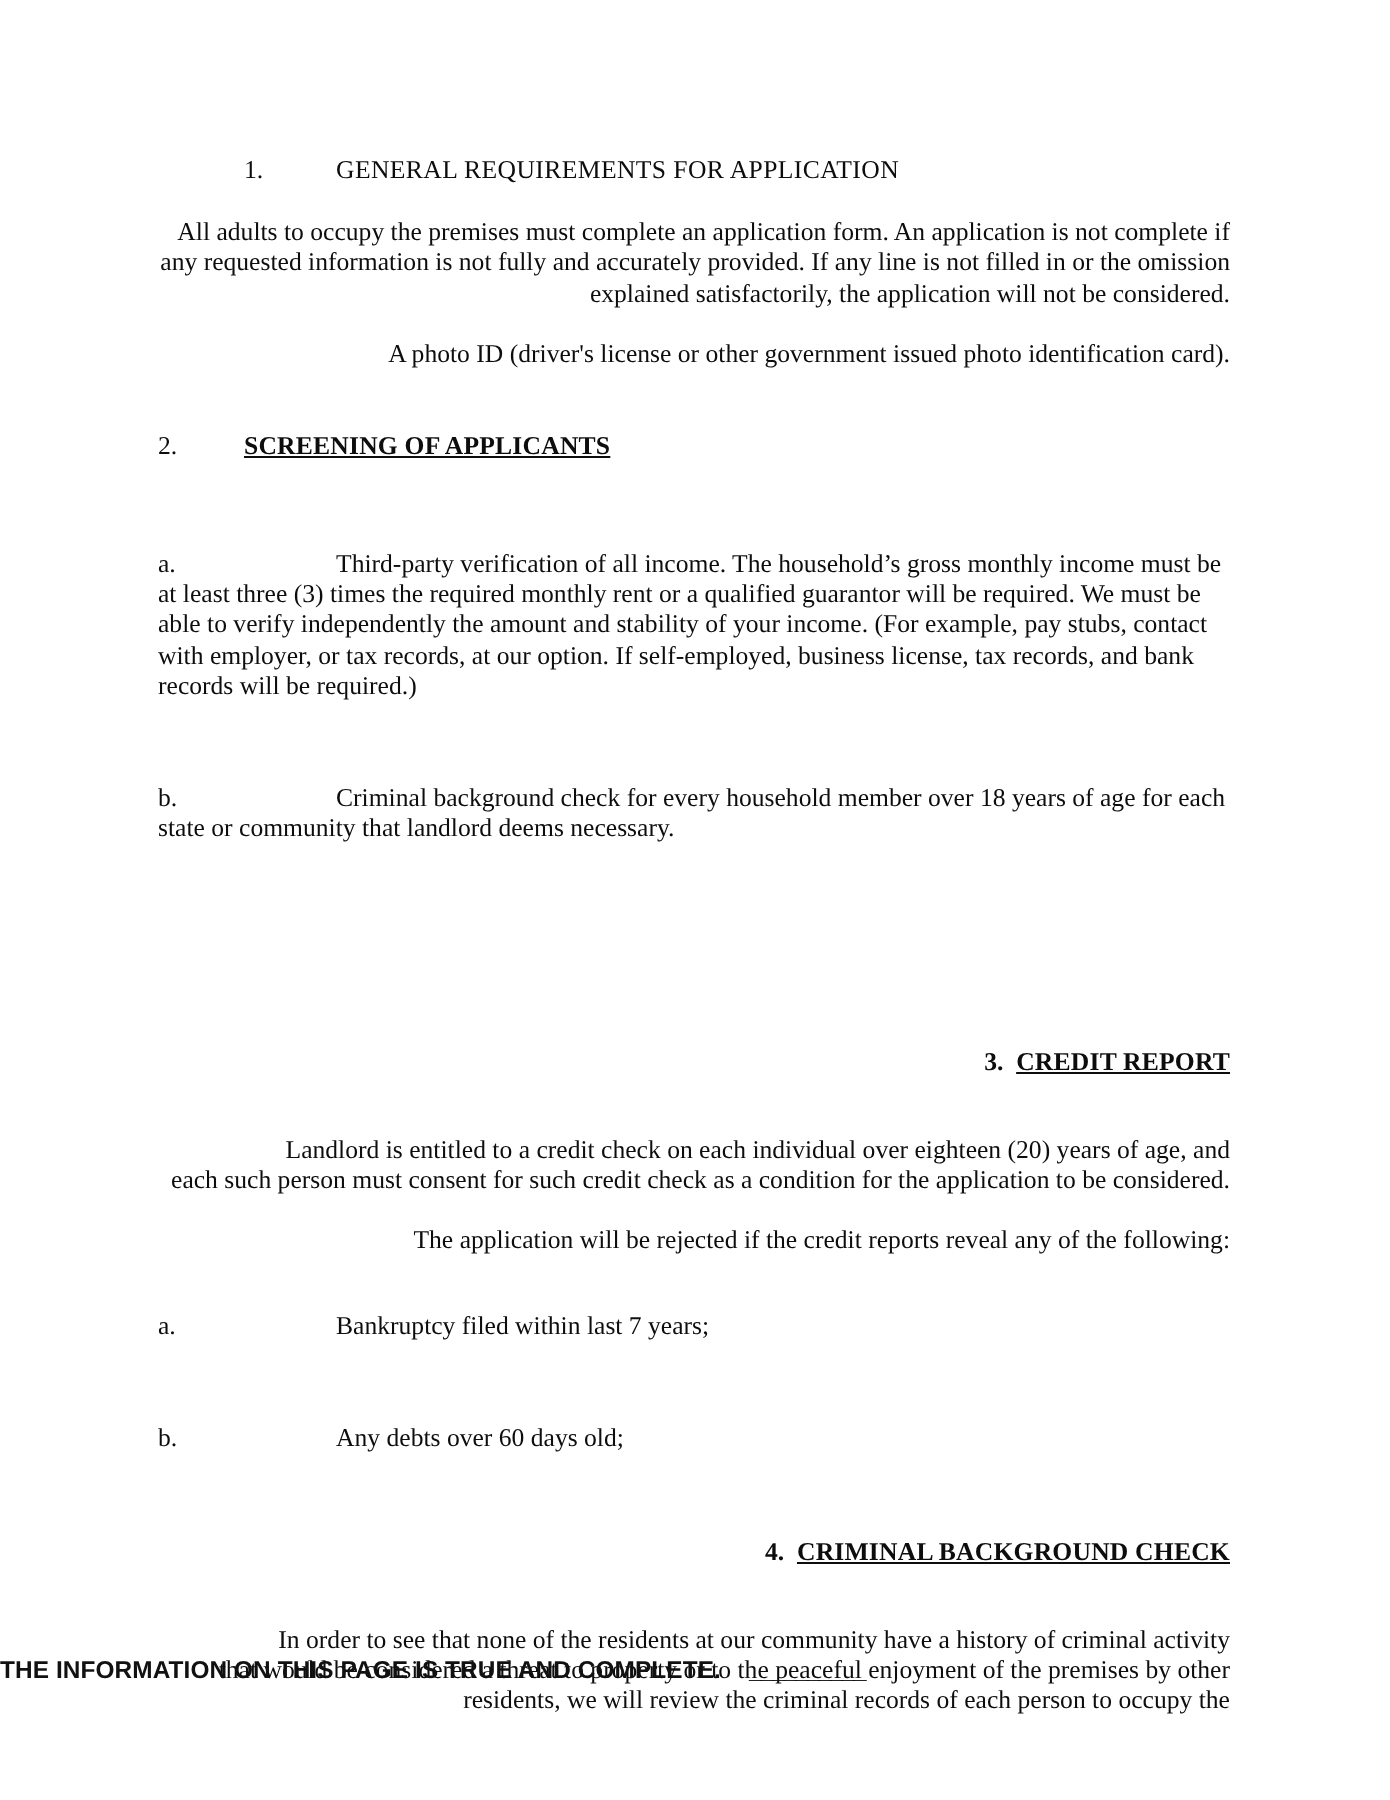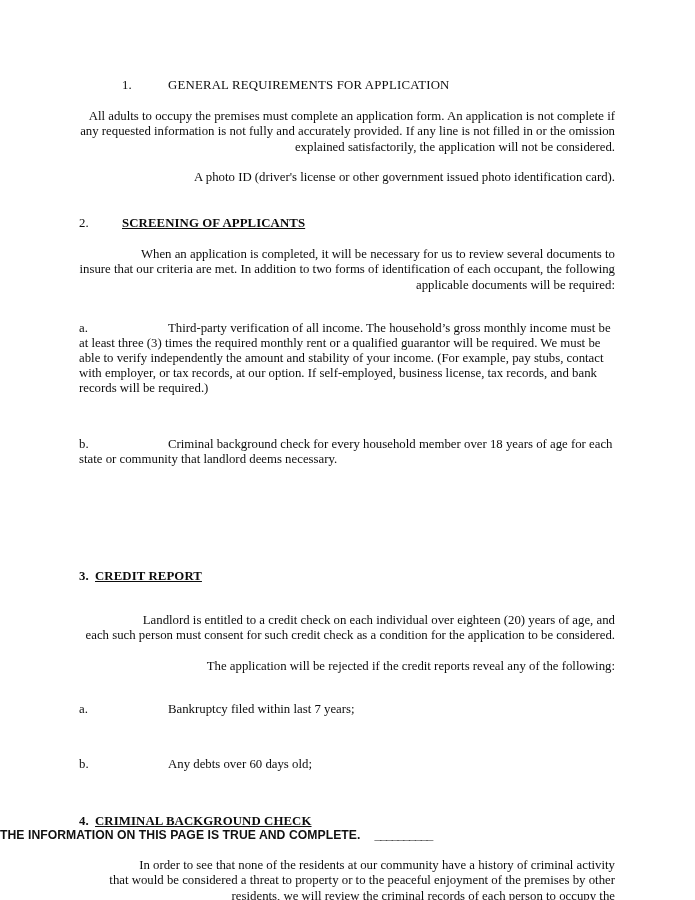--- a/index.html
+++ b/index.html
@@ -58,20 +58,21 @@
   }
   .hdr-plain {
     letter-spacing: 0.2px;
   }
   .inline-num {
     font-weight: bold;
   }
   .sec-inline {
     font-size: 12.8px;
     line-height: 15.2px;
+    text-align: right;
   }
   .hang {
     font-size: 12.8px;
     line-height: 15.2px;
   }
   .hang .lead {
     display: inline-block;
     width: 43px;
   }
   .hang .lead2 {
@@ -121,21 +122,20 @@
 
     <div class="gap-md"></div>
 
     <div class="row">
       <span class="marker">2.</span>
       <span class="content"><span class="hdr-text">SCREENING OF APPLICANTS</span></span>
     </div>
 
     <div class="gap-md"></div>
 
-    <p class="para indent-first">When an application is completed, it will be necessary for us to review several documents to insure that our criteria are met. In addition to two forms of identification of each occupant, the following applicable documents will be required:</p>
 
     <div class="gap-sm"></div>
 
     <p class="hang"><span class="lead">a.</span><span class="lead2"></span><span>Third-party verification of all income. The household’s gross monthly income must be at least three (3) times the required monthly rent or a qualified guarantor will be required. We must be able to verify independently the amount and stability of your income.  (For example, pay stubs, contact with employer, or tax records, at our option.  If self-employed, business license, tax records, and bank records will be required.)</span></p>
 
     <div class="gap-sm"></div>
 
     <p class="hang"><span class="lead">b.</span><span class="lead2"></span><span>Criminal background check for every household member over 18 years of age for each state or community that landlord deems necessary.</span></p>
 
     <div class="gap-lg"></div>

